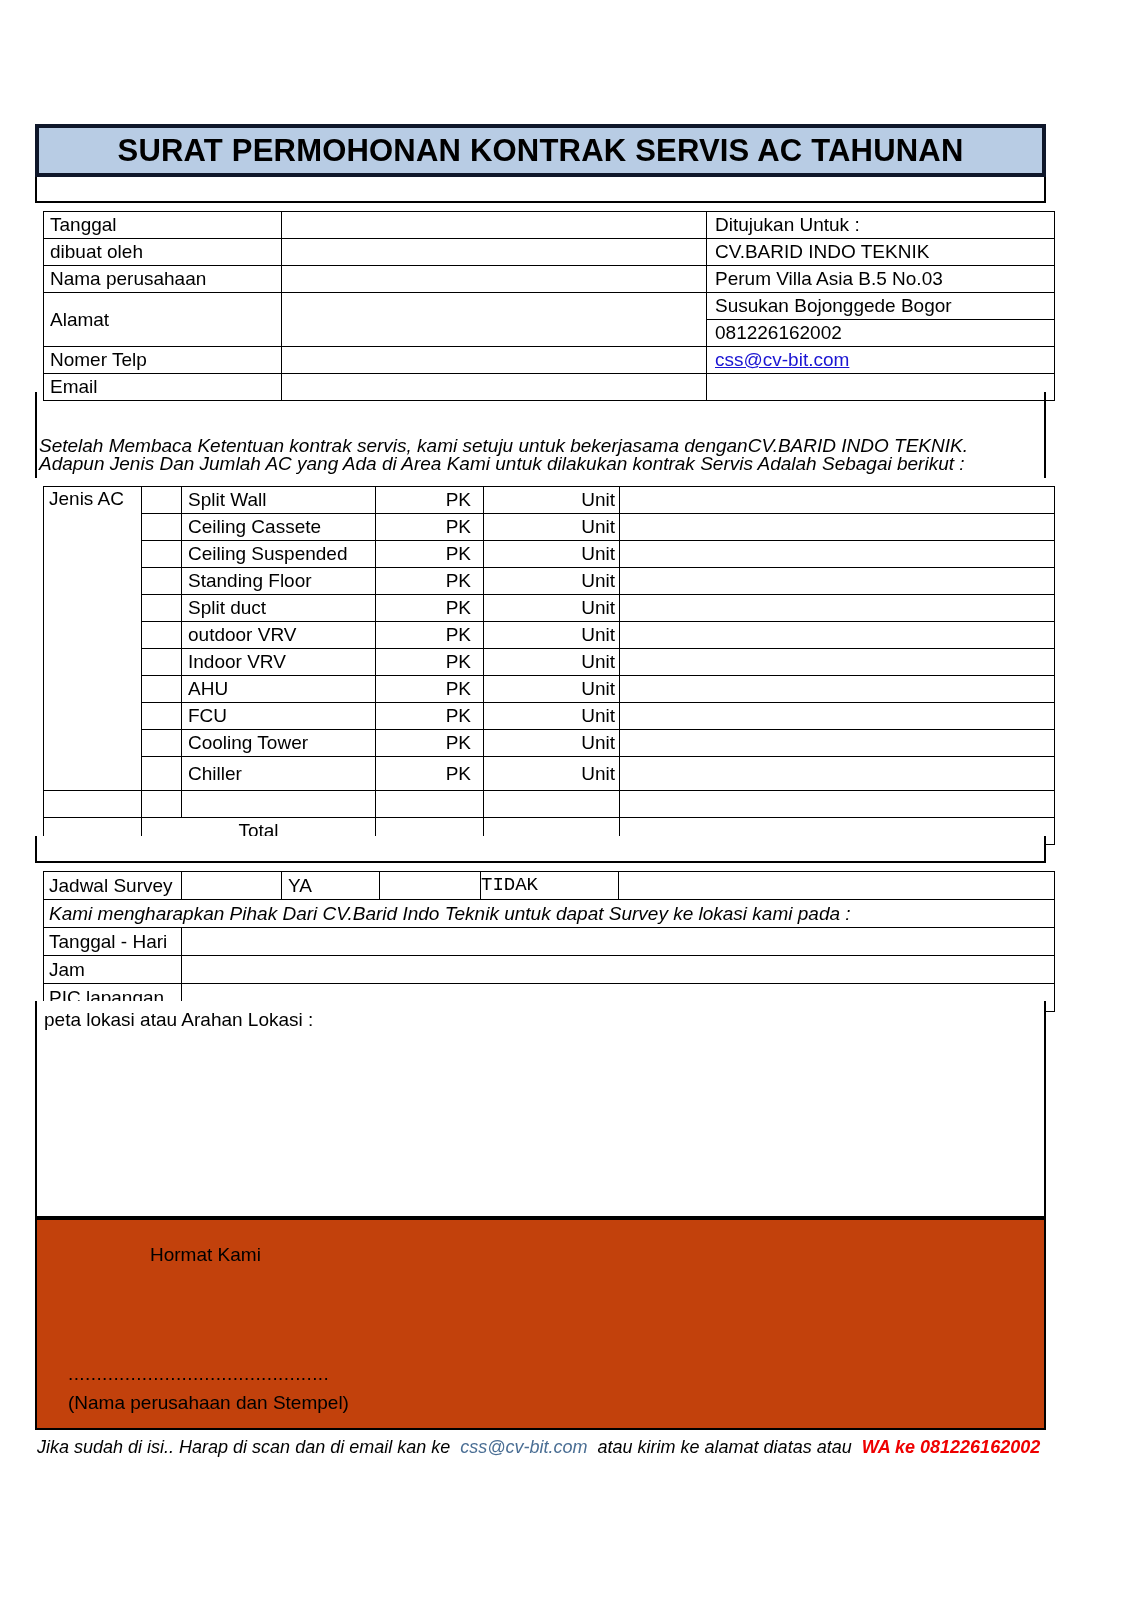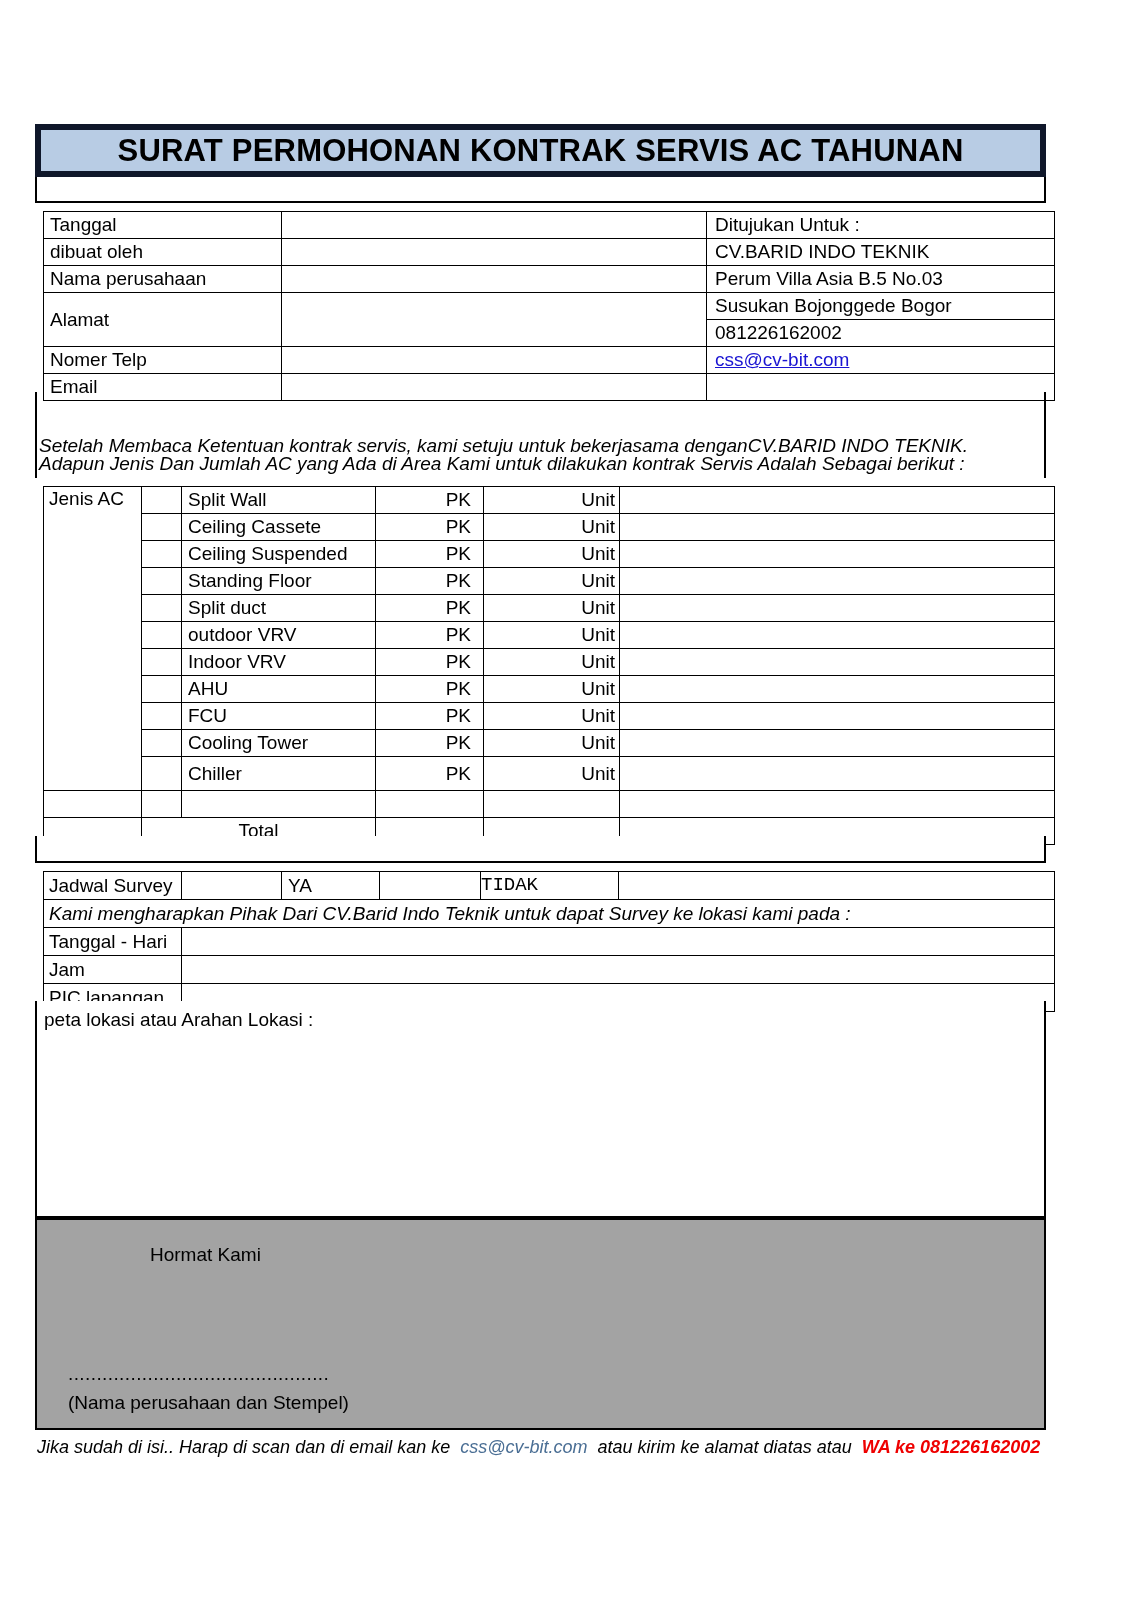--- a/index.html
+++ b/index.html
@@ -45,21 +45,21 @@
     white-space: nowrap;
   }
   td.blue   { background: #b8cce4; }
   td.nobot  { border-bottom: none; }
 
   
   .banner-wrap {
     position: absolute;
     left: 35px; top: 124px;
     width: 1011px; height: 53px;
-    border: 6px solid #0f172a;
+    border: 4px solid #0f172a;
     background: #b8cce4;
     display: flex;
     align-items: center;
     justify-content: center;
   }
   .banner-title {
     font-size: 31px;
     font-weight: bold;
     letter-spacing: 0.2px;
     color: #000;
@@ -162,21 +162,21 @@
     font-size: 19px;
     color: #000;
   }
 
   
   .sig-wrap {
     position: absolute;
     left: 35px; top: 1218px;
     width: 1011px; height: 212px;
     border: 2px solid #000;
-    background: #a3a3a3;
+    background: #c2410c;
   }
   .sig-hormat {
     position: absolute;
     left: 113px; top: 24px;
     font-size: 19px;
     color: #000;
   }
   .sig-dots {
     position: absolute;
     left: 31px; top: 143px;

